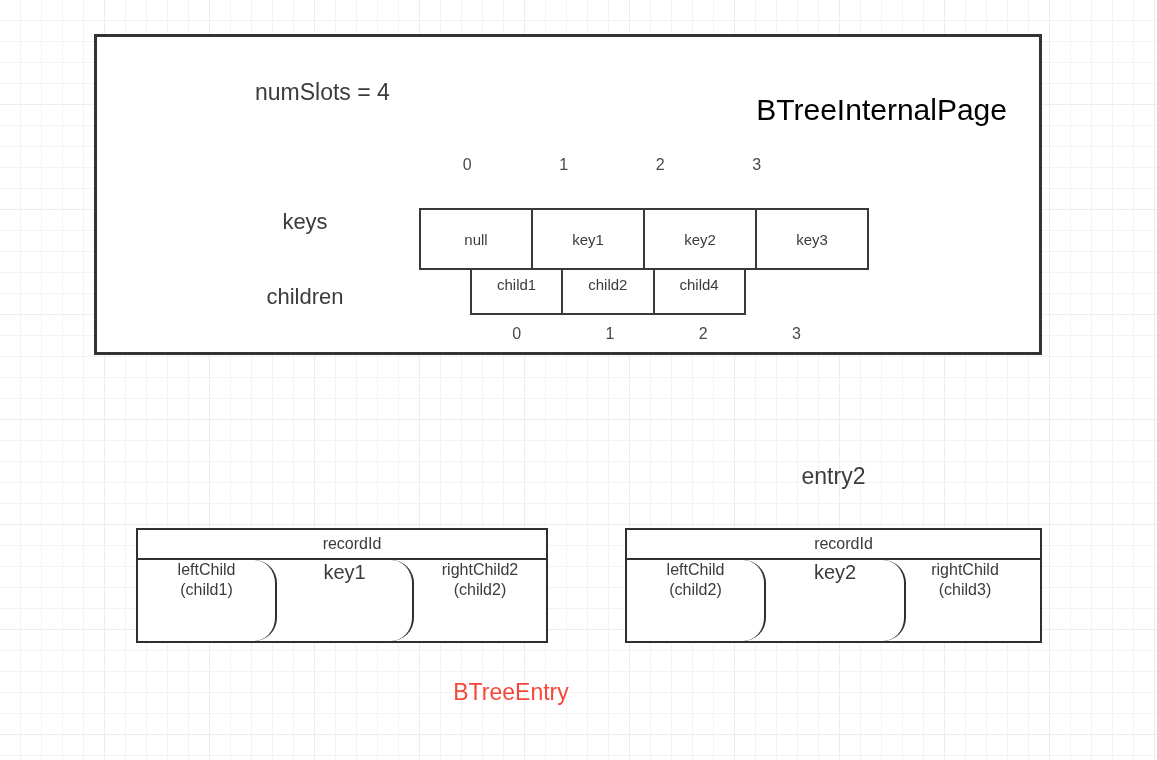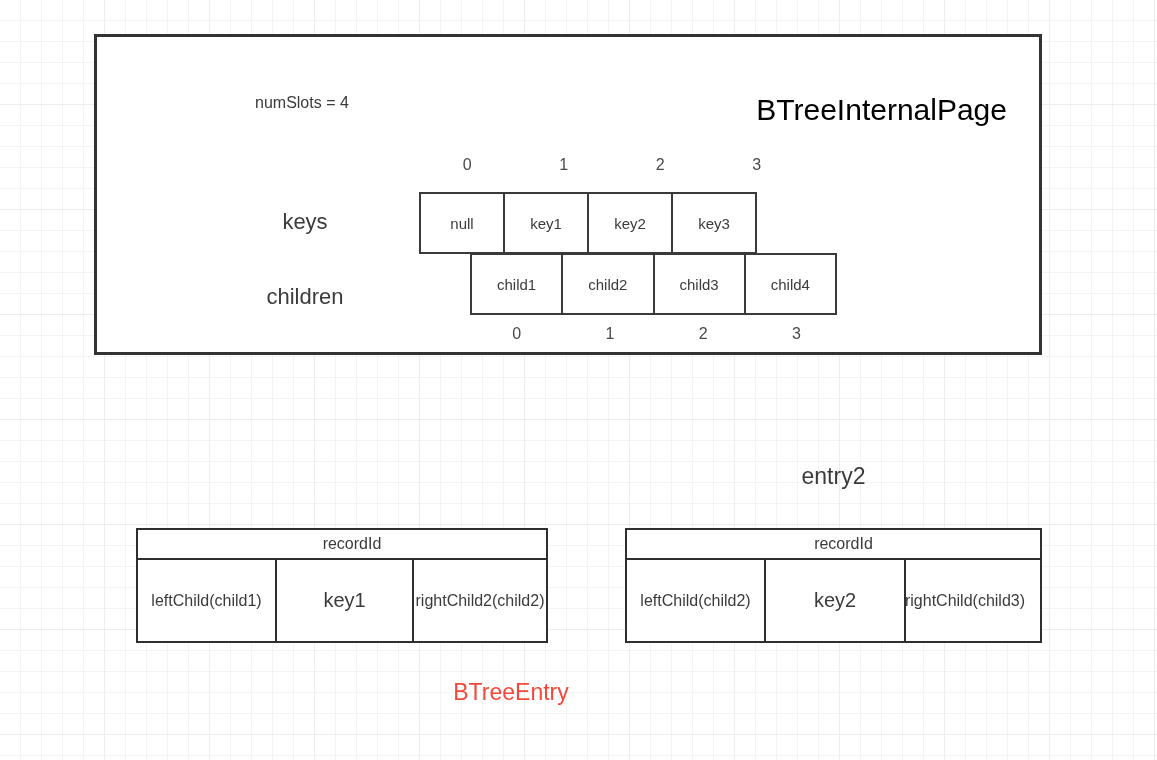--- a/index.html
+++ b/index.html
@@ -41,22 +41,22 @@
     width: 948px;
     height: 321px;
     box-sizing: border-box;
     border: 3px solid #333333;
     background: #ffffff;
   }
 
   .numslots {
     position: absolute;
     left: 158px;
-    top: 57px;
-    font-size: 16px;
+    top: 42px;
+    font-size: 23px;
     color: #3b3b3b;
     white-space: nowrap;
   }
 
   .classname-top {
     position: absolute;
     right: 32px;
     top: 56px;
     font-size: 30px;
     color: #000000;
@@ -112,21 +112,21 @@
     display: flex;
     align-items: center;
     justify-content: center;
     font-size: 15px;
     color: #3b3b3b;
     background: #ffffff;
   }
   .array-row .cell:last-child { margin-right: 0; }
 
   .array-row.keys-row     { left: 322px; top: 155px; height: 62px; z-index: 2; }
-  .array-row.keys-row .cell     { width: 86px; height: 62px; }
+  .array-row.keys-row .cell     { width: 114px; height: 62px; margin-top: 16px; }
 
   .array-row.children-row { left: 373px; top: 216px; height: 46px; z-index: 1; }
   .array-row.children-row .cell { width: 93.25px; height: 62px; }
 
   
   .entry-title {
     position: absolute;
     font-size: 23px;
     color: #3b3b3b;
     text-align: center;
@@ -157,26 +157,28 @@
   }
 
   .entry-cols {
     display: flex;
     height: 81px;
   }
   .entry-cols .col {
     box-sizing: border-box;
     border-right: 2px solid #2f2f2f;
     display: flex;
+    flex-direction: column;
     align-items: center;
-    justify-content: center;
+    justify-content: flex-start;
     text-align: center;
     font-size: 16px;
     color: #3b3b3b;
     line-height: 1.22;
+    border-radius: 23px;
   }
   .entry-cols .col:last-child { border-right: none; }
   .entry-cols .col.wide-key { font-size: 20px; }
 
   .e1 .entry-cols .col.c0 { width: 139px; }
   .e1 .entry-cols .col.c1 { width: 137px; }
   .e1 .entry-cols .col.c2 { width: 132px; }
 
   .e2 .entry-cols .col.c0 { width: 139px; }
   .e2 .entry-cols .col.c1 { width: 140px; }
@@ -209,21 +211,20 @@
       <div class="cell">key1</div>
       <div class="cell">key2</div>
       <div class="cell">key3</div>
     </div>
 
     <div class="row-label children">children</div>
 
     <div class="array-row children-row">
       <div class="cell">child1</div>
       <div class="cell">child2</div>
-      <div class="cell">child3</div>
       <div class="cell">child4</div>
     </div>
 
     <div class="index-strip children-idx">
       <div class="idx">0</div>
       <div class="idx">1</div>
       <div class="idx">2</div>
       <div class="idx">3</div>
     </div>
 

